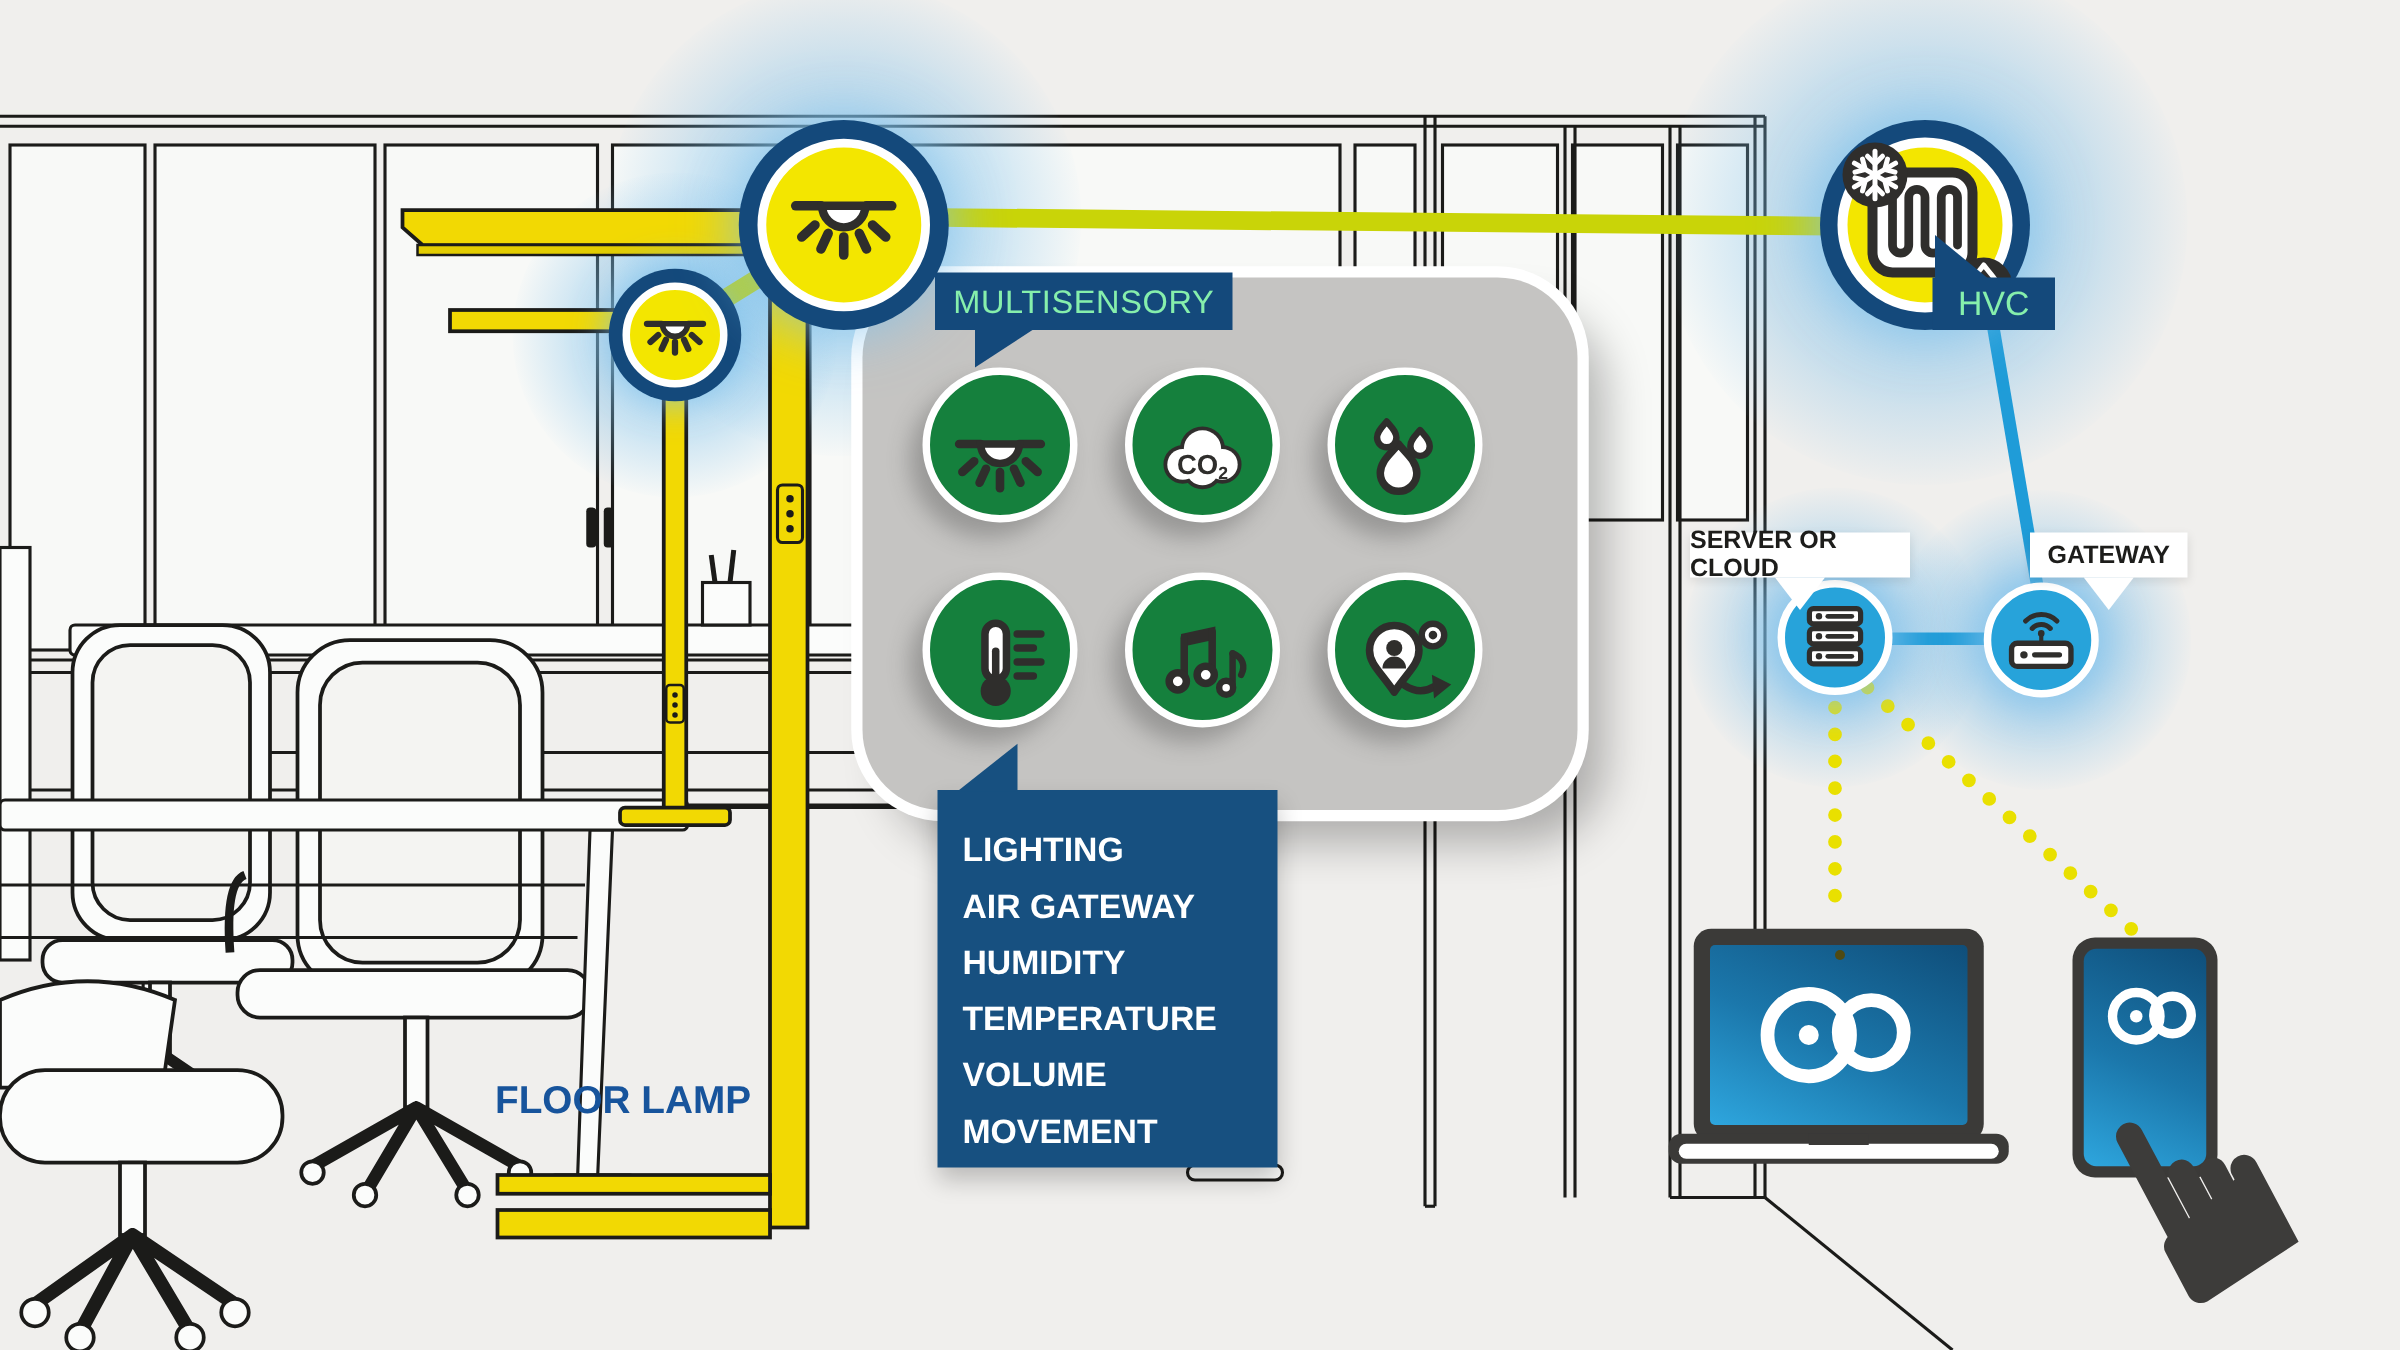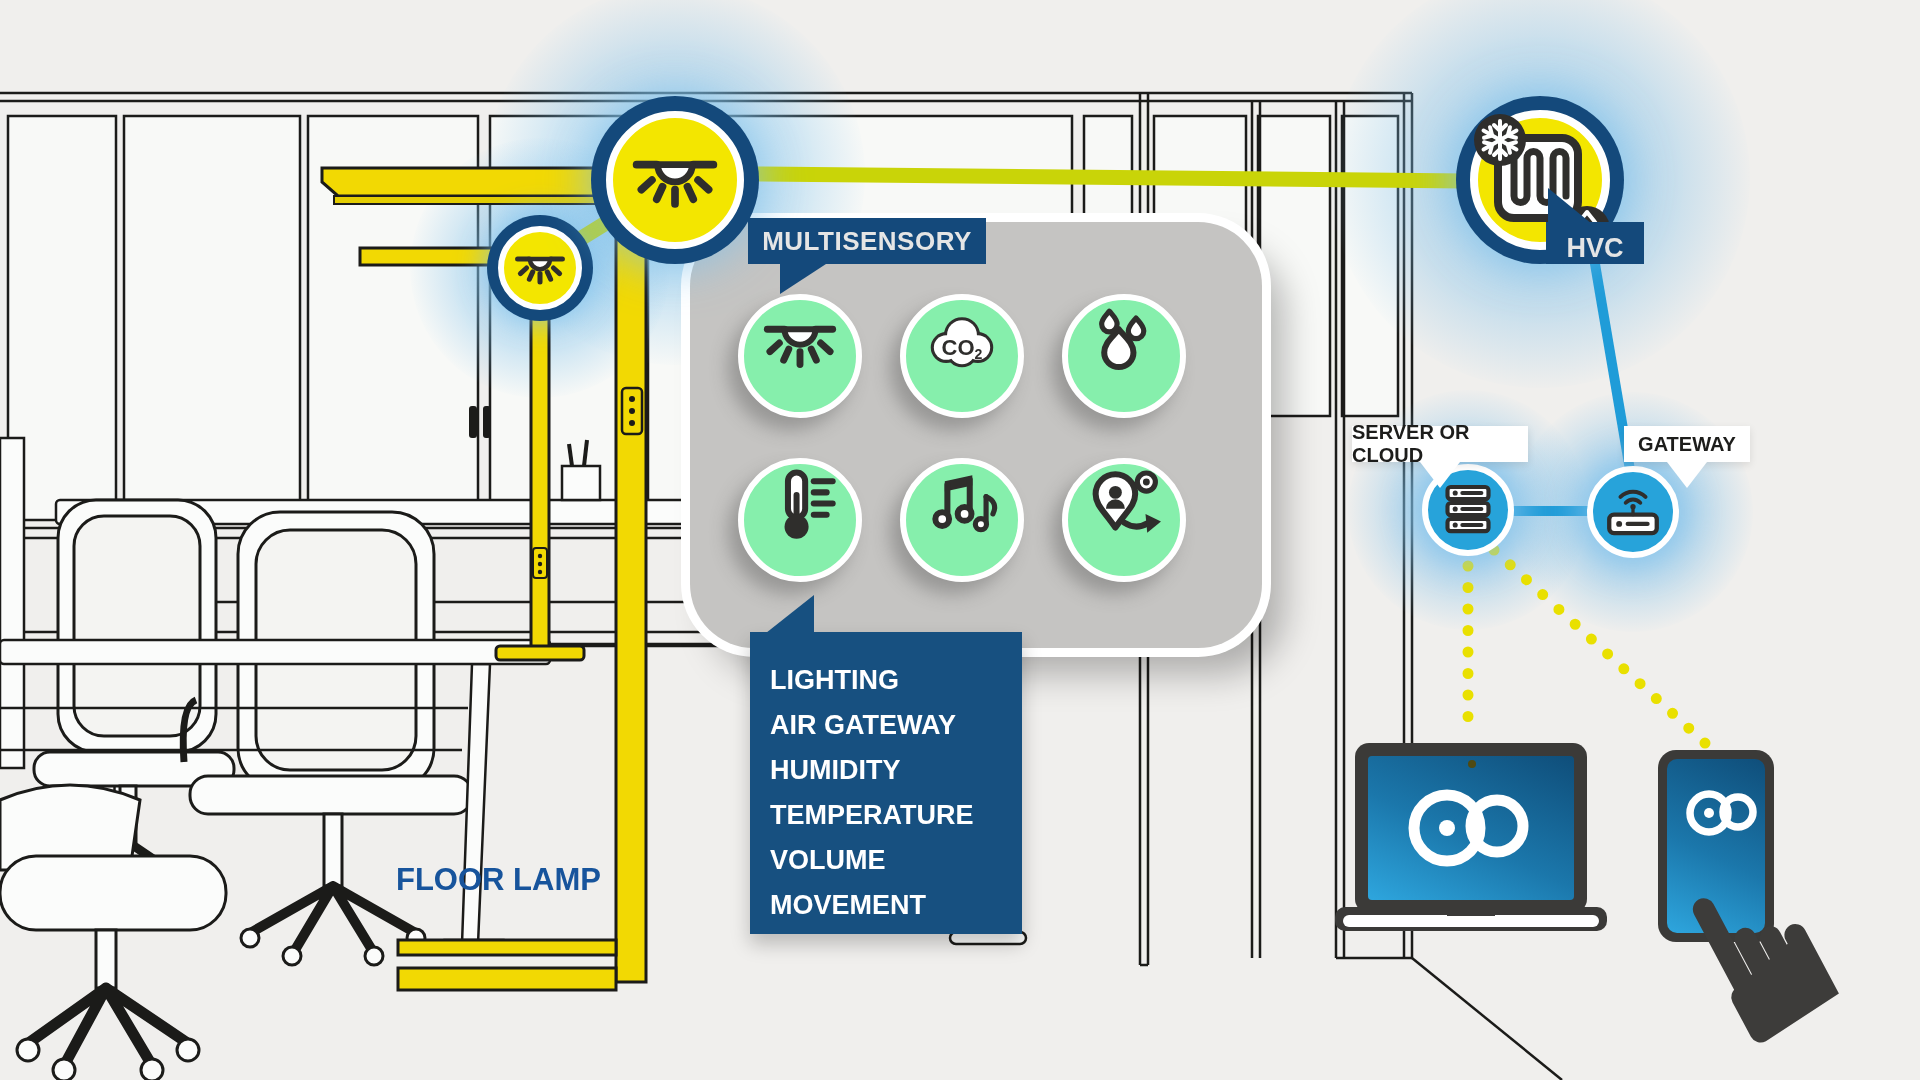--- a/index.html
+++ b/index.html
@@ -11,29 +11,29 @@
         background:radial-gradient(circle,rgba(125,192,235,.70) 0%,rgba(125,192,235,.35) 45%,rgba(125,192,235,0) 72%);}
   
   .head{position:absolute;border-radius:50%;background:#f3e600;border:7px solid #fff;
         box-shadow:0 0 0 15px #14497b,0 0 46px 18px rgba(125,192,235,.75);
         display:flex;align-items:center;justify-content:center;}
   .net-circle{position:absolute;border-radius:50%;background:#27a3da;border:6px solid #fff;
         box-shadow:0 0 30px 12px rgba(125,192,235,.7);display:flex;align-items:center;justify-content:center;}
   
   #sensor-panel{position:absolute;left:690px;top:222px;width:572px;height:426px;border-radius:64px;
         background:#c5c4c2;box-shadow:0 0 0 9px #ffffff,22px 26px 36px rgba(0,0,0,.28);}
-  .sensor{position:absolute;width:112px;height:112px;border-radius:50%;background:#86efac;border:6px solid #fff;
-        box-shadow:-10px 12px 18px rgba(70,70,70,.35);display:flex;align-items:flex-start;justify-content:center;}
+  .sensor{position:absolute;width:112px;height:112px;border-radius:50%;background:#15803d;border:6px solid #fff;
+        box-shadow:-10px 12px 18px rgba(70,70,70,.35);display:flex;align-items:flex-end;justify-content:center;}
   
-  .navy-badge{position:absolute;background:#14497b;color:#e5e5e5;font-weight:700;
+  .navy-badge{position:absolute;background:#14497b;color:#86efac;font-weight:400;
         display:flex;align-items:center;justify-content:center;}
   #multisensory-badge{left:748px;top:218px;width:238px;height:46px;font-size:26px;letter-spacing:.5px;}
   #multisensory-badge::after{content:"";position:absolute;left:32px;top:100%;width:0;height:0;
         border-top:30px solid #14497b;border-right:46px solid transparent;}
-  #hvc-badge{left:1546px;top:222px;width:98px;height:42px;font-size:27px;align-items:flex-end;}
+  #hvc-badge{left:1546px;top:222px;width:98px;height:42px;font-size:27px;}
   #hvc-badge::before{content:"";position:absolute;left:2px;top:-34px;width:0;height:0;
         border-bottom:36px solid #14497b;border-right:44px solid transparent;}
   #capability-panel{position:absolute;left:750px;top:632px;width:272px;height:302px;background:#175080;
         box-shadow:0 10px 18px rgba(0,0,0,.22);}
   #capability-panel::before{content:"";position:absolute;left:16px;top:-37px;width:0;height:0;
         border-bottom:38px solid #175080;border-left:48px solid transparent;}
   .cap-item{color:#fff;font-weight:700;font-size:27px;line-height:45px;padding-left:20px;}
   #capability-panel .cap-wrap{padding-top:26px;}
   
   .tag{position:absolute;background:#fff;color:#1d1d1b;font-weight:700;font-size:20px;

